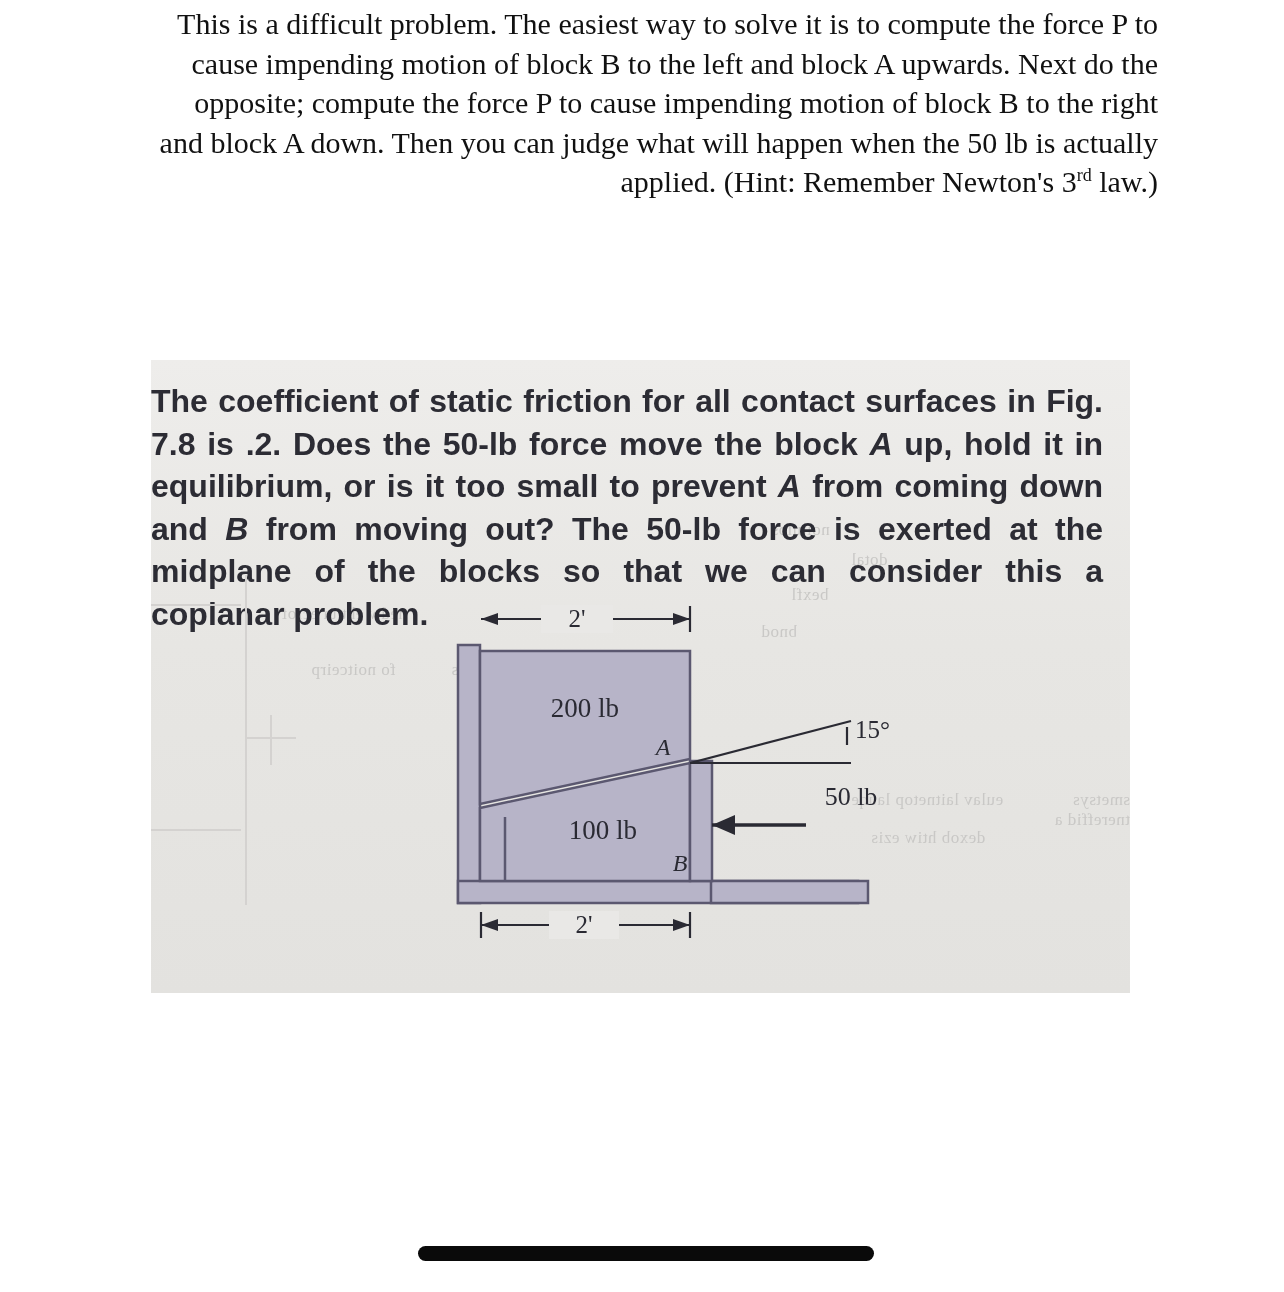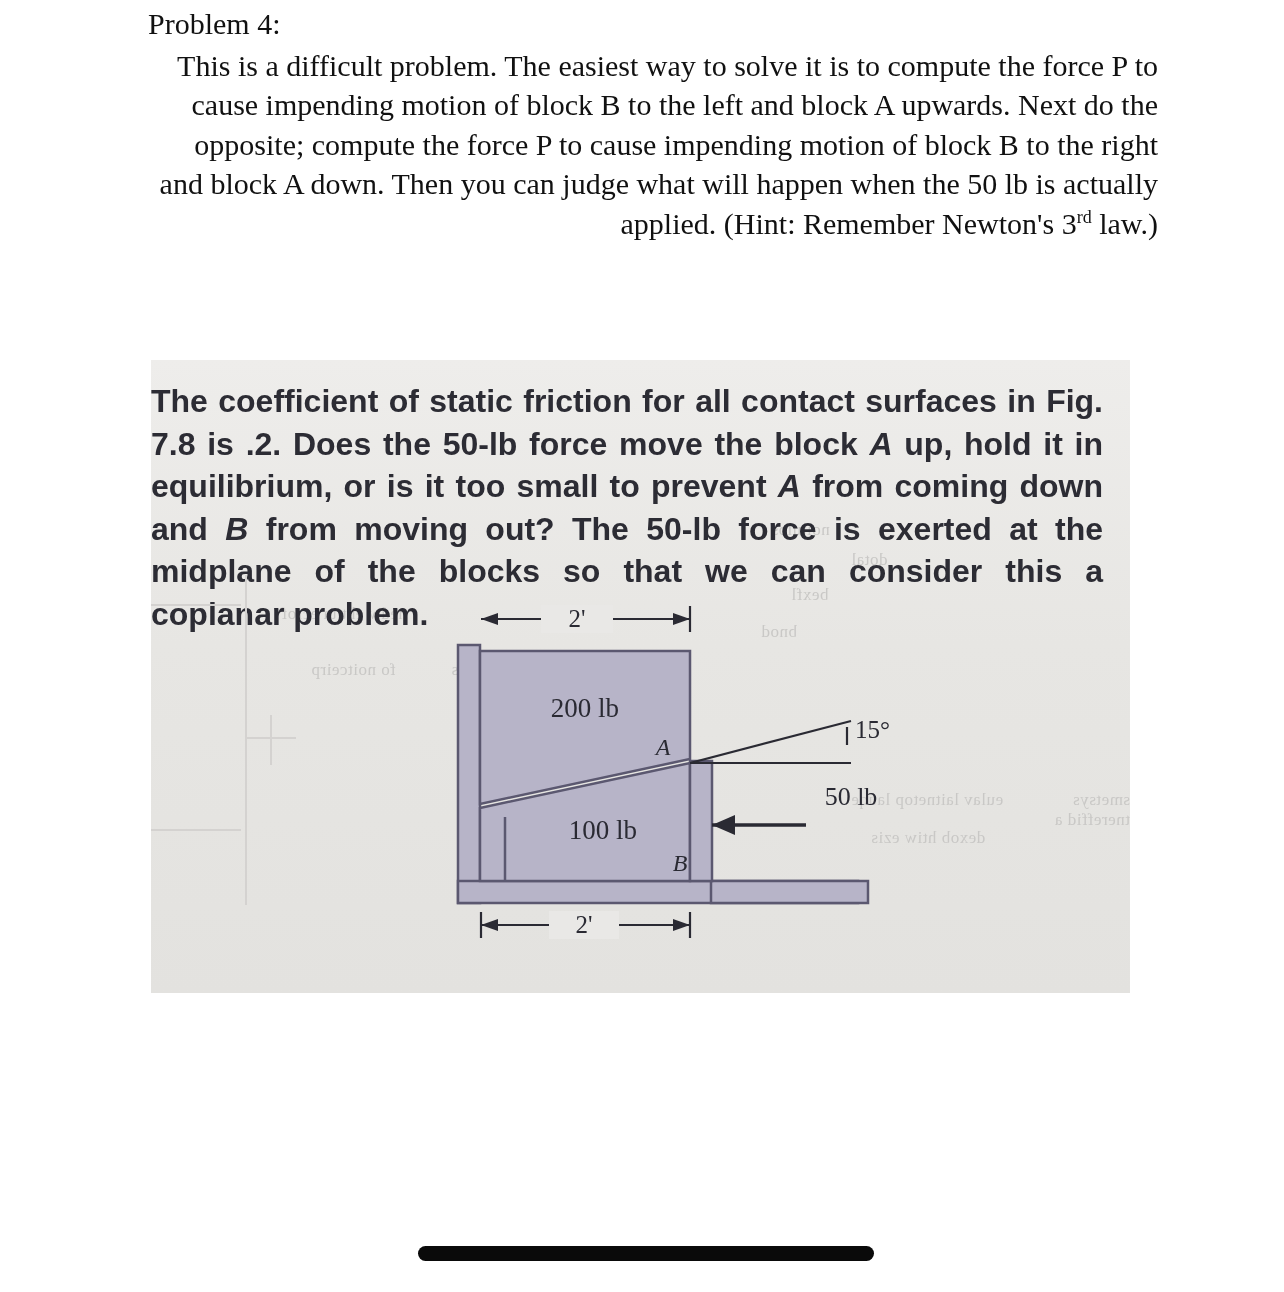--- a/index.html
+++ b/index.html
@@ -96,21 +96,20 @@
     width: 456px;
     height: 15px;
     background: #0a0a0a;
     border-radius: 8px;
   }
 </style>
 </head>
 <body>
 
 <div id="problem-block">
-  <p id="problem-title">Problem 4:</p>
   <p id="problem-body"><span>This is a difficult problem.  The easiest way to solve it is to compute the force P to cause impending motion of block B to the left and block A upwards. Next do the opposite; compute the force P to cause impending motion of block B to the right and block A down. Then you can judge what will happen when the 50 lb is actually applied. (Hint: Remember Newton's 3<sup>rd</sup> law.)</span></p>
 </div>
 
 <div id="scan-card">
 
   <span class="ghost" style="left:620px; top:160px;">noitulos</span>
   <span class="ghost" style="left:700px; top:190px;">dotal</span>
   <span class="ghost" style="left:640px; top:225px;">bexfl</span>
   <span class="ghost" style="left:610px; top:262px;">bnod</span>
   <span class="ghost" style="left:130px; top:244px;">nedw eht ta ecrof</span>

